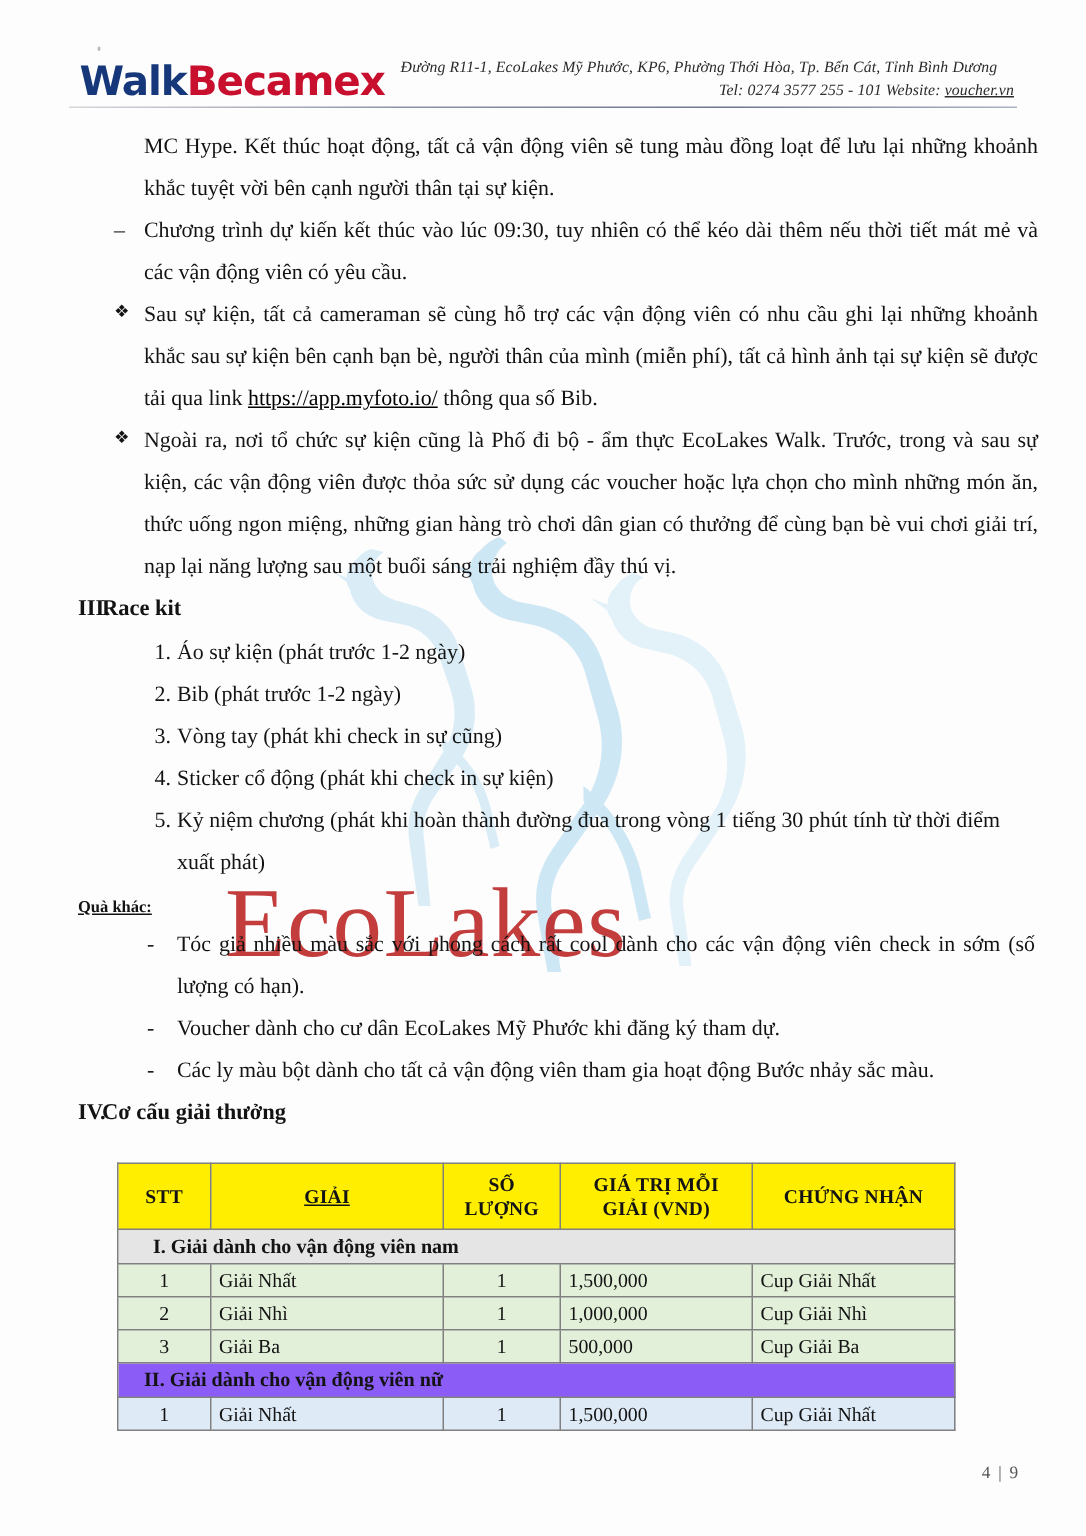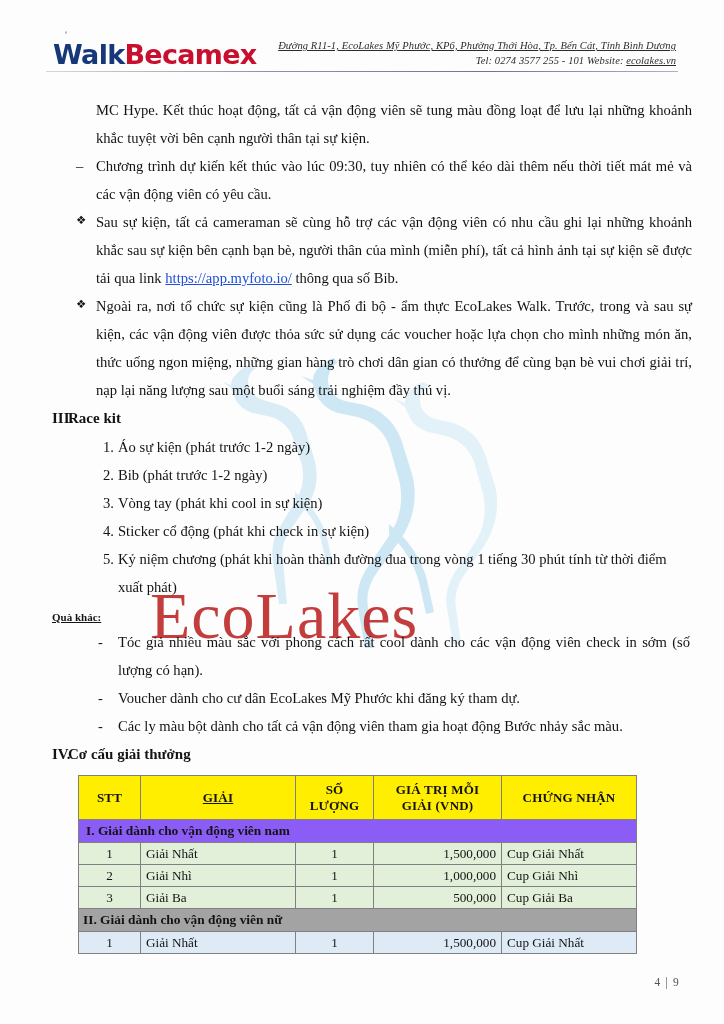--- a/index.html
+++ b/index.html
@@ -92,38 +92,38 @@
     position: absolute;
     left: 256px;
     top: 38px;
     width: 420px;
     font-family: "Liberation Serif", serif;
     font-style: italic;
     font-size: 10.5px;
     line-height: 1.45;
     color: #2b2b2b;
   }
-  .lh-line1 { display: block; text-align: right; letter-spacing: 0.1px; text-decoration: underline; }
+  .lh-line1 { display: block; text-align: center; letter-spacing: 0.1px; }
   .lh-line2 { display: block; text-align: right; letter-spacing: 0.1px; }
   .lh-site { text-decoration: underline; }
 
   .lh-rule {
     position: absolute;
     left: 46px;
     top: 71px;
     width: 632px;
     height: 1px;
     background: linear-gradient(to right, #d7d7dc 0%, #8d93a6 35%, #6f7691 70%, #aeb3c2 100%);
   }
 
   
   .content {
     position: absolute;
     left: 0;
-    top: 96px;
+    top: 84px;
     width: 720px;
     z-index: 2;
     font-size: 14.6px;
     line-height: 1.92;
   }
 
   .para {
     position: relative;
     padding-left: 96px;
     padding-right: 28px;
@@ -137,21 +137,21 @@
     left: 76px;
     top: 0;
     width: 18px;
     text-align: left;
     font-size: 13px;
   }
   .bullet.dash { font-size: 14.6px; }
   .bullet.diamond { font-size: 11.5px; top: 1px; }
 
   .link {
-    color: #1d4ed8;
+    color: #000000;
     text-decoration: underline;
   }
 
   
   .heading-row {
     position: relative;
     padding-left: 24px;
     font-weight: bold;
     font-size: 15px;
     line-height: 1.9;
@@ -232,38 +232,38 @@
     height: 44px;
     letter-spacing: 0.2px;
   }
   .col-stt { width: 62px; }
   .col-giai { width: 155px; text-decoration: underline; }
   .col-sl { width: 78px; }
   .col-gt { width: 128px; }
   .col-cn { width: 135px; }
 
   tr.section-green td {
-    background: #8b5cf6;
+    background: #e5e5e5;
     font-weight: bold;
     font-size: 13.4px;
     height: 23px;
-    padding-left: 7px;
+    padding-left: 23px;
   }
   tr.section-blue td {
-    background: #a3a3a3;
+    background: #8b5cf6;
     font-weight: bold;
     font-size: 13.4px;
     height: 23px;
-    padding-left: 4px;
+    padding-left: 17px;
   }
   tr.row-green td { background: #e2efd9; height: 22px; }
   tr.row-blue td  { background: #deeaf6; height: 22px; }
 
   td.c { text-align: center; }
-  td.r { text-align: right; padding-right: 7px; margin-top: 14px; }
+  td.r { padding-right: 7px; margin-top: 14px; }
   td.l { text-align: left; padding-left: 7px; }
 
   
   .footer {
     position: absolute;
     right: 44px;
     bottom: 36px;
     font-size: 11.5px;
     color: #555;
     letter-spacing: 1.2px;
@@ -314,21 +314,21 @@
     </div>
   </div>
 
   <div class="letterhead">
     <div class="speck"></div>
     <div class="logo">
       <span class="setia">Walk</span><span class="becamex">Becamex</span>
     </div>
     <div class="lh-address">
       <span class="lh-line1">Đường R11-1, EcoLakes Mỹ Phước, KP6, Phường Thới Hòa, Tp. Bến Cát, Tỉnh Bình Dương</span>
-      <span class="lh-line2"><span>Tel: 0274 3577 255 - 101 Website: </span><span class="lh-site">ecolakes.vn</span></span>
+      <span class="lh-line2"><span>Tel: 0274 3577 255 - 101 Website: </span><span class="lh-site">voucher.vn</span></span>
     </div>
     <div class="lh-rule"></div>
   </div>
 
   <div class="content">
 
     <p class="para cont">MC Hype. Kết thúc hoạt động, tất cả vận động viên sẽ tung màu đồng loạt để lưu lại những khoảnh khắc tuyệt vời bên cạnh người thân tại sự kiện.</p>
 
     <p class="para">
       <span class="bullet dash">–</span><span>Chương trình dự kiến kết thúc vào lúc 09:30, tuy nhiên có thể kéo dài thêm nếu thời tiết mát mẻ và các vận động viên có yêu cầu.</span>
@@ -346,21 +346,21 @@
       <span class="num">III.</span><span class="txt">Race kit</span>
     </div>
 
     <div class="num-item">
       <span class="n">1.</span><span>Áo sự kiện (phát trước 1-2 ngày)</span>
     </div>
     <div class="num-item">
       <span class="n">2.</span><span>Bib (phát trước 1-2 ngày)</span>
     </div>
     <div class="num-item">
-      <span class="n">3.</span><span>Vòng tay (phát khi cool in sự kiện)</span>
+      <span class="n">3.</span><span>Vòng tay (phát khi check in sự cũng)</span>
     </div>
     <div class="num-item">
       <span class="n">4.</span><span>Sticker cổ động (phát khi check in sự kiện)</span>
     </div>
     <div class="num-item">
       <span class="n">5.</span><span>Kỷ niệm chương (phát khi hoàn thành đường đua trong vòng 1 tiếng 30 phút tính từ thời điểm xuất phát)</span>
     </div>
 
     <div class="subheading">Quà khác:</div>
 

